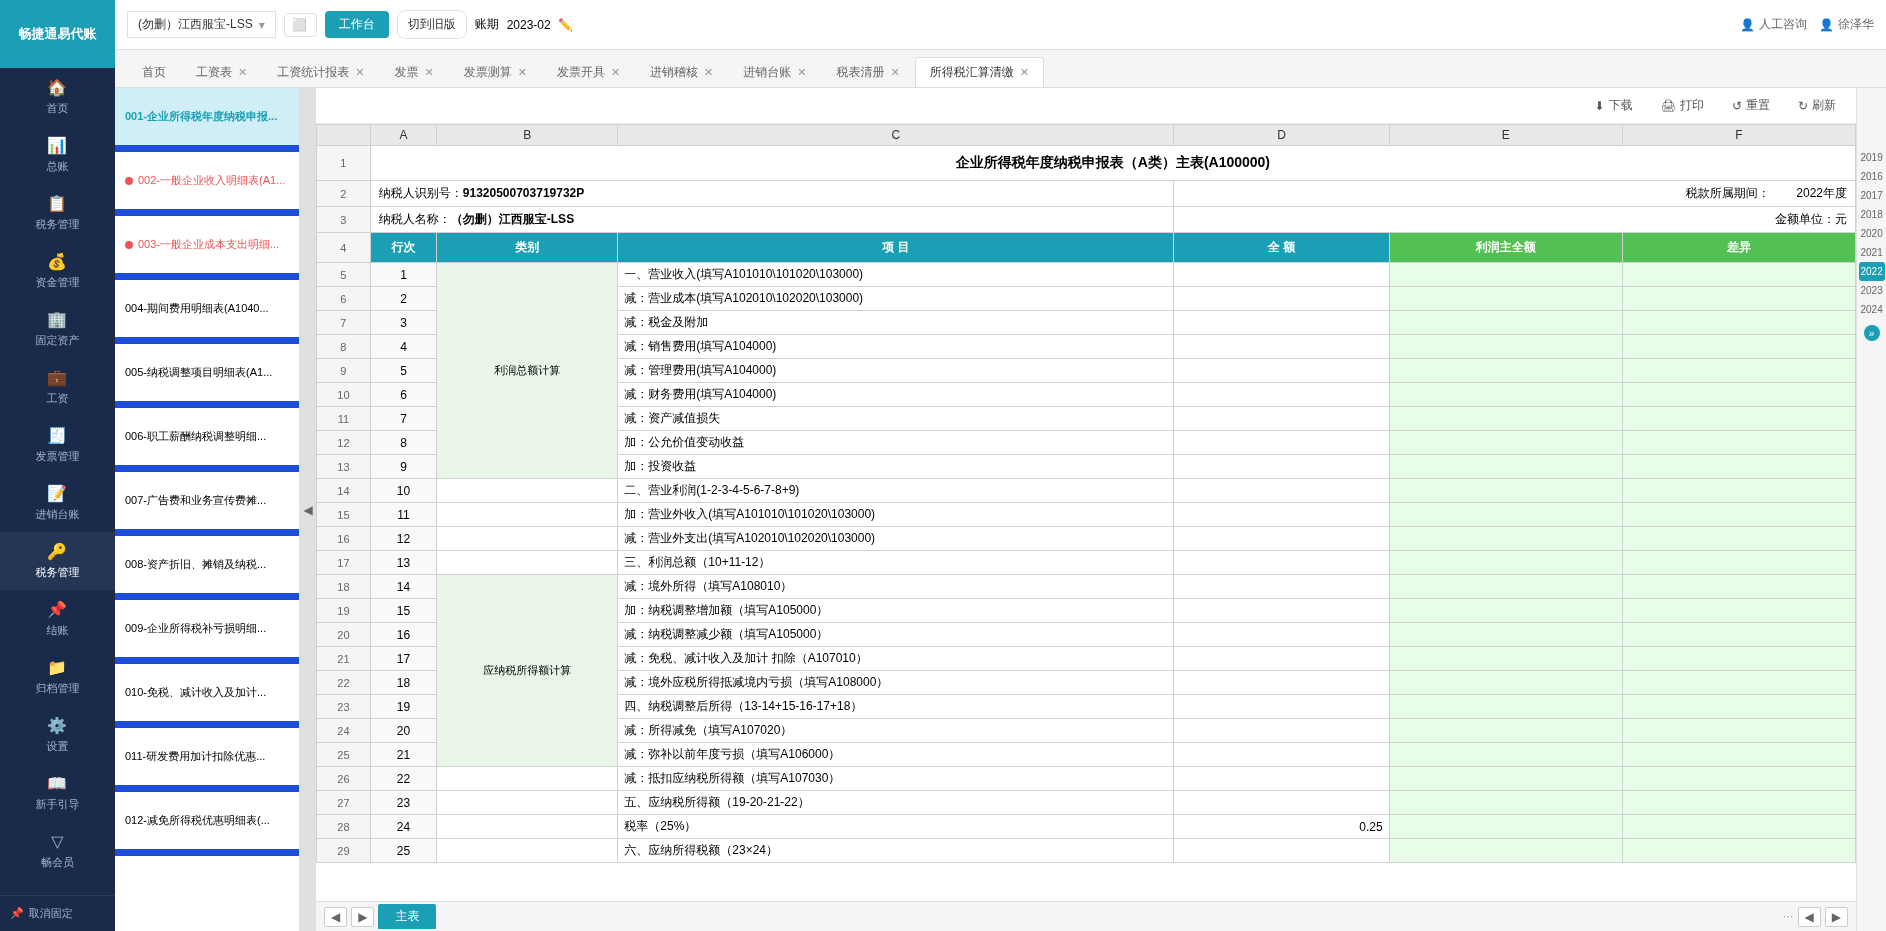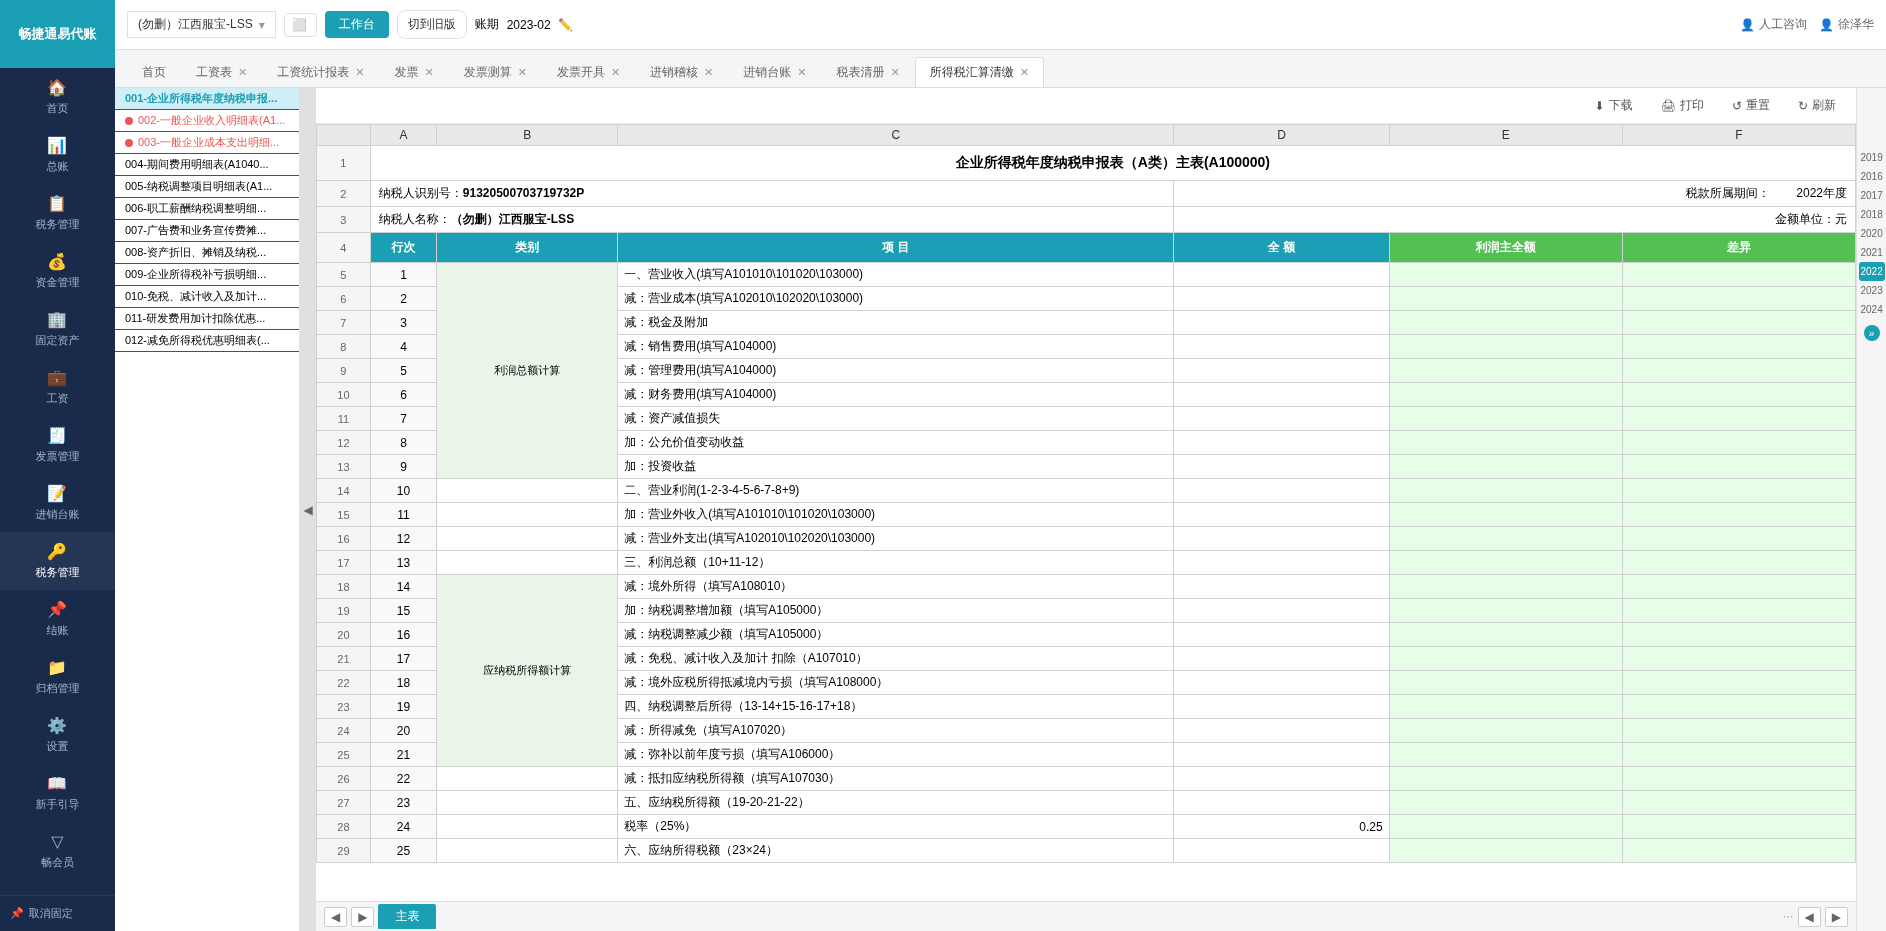--- a/index.html
+++ b/index.html
@@ -33,21 +33,21 @@
     .tab-bar { height: 38px; background: #f5f5f5; border-bottom: 1px solid #ddd; display: flex; align-items: flex-end; padding: 0 12px; overflow-x: auto; }
     .tab { padding: 6px 14px; font-size: 12px; cursor: pointer; border: 1px solid transparent; border-bottom: none; border-radius: 3px 3px 0 0; display: flex; align-items: center; gap: 6px; white-space: nowrap; background: #f5f5f5; color: #666; }
     .tab.active { background: #fff; border-color: #ddd; color: #333; font-weight: 500; }
     .tab-close { color: #999; font-size: 11px; cursor: pointer; }
 
     
     .content-area { flex: 1; display: flex; overflow: hidden; }
 
     
     .list-panel { width: 185px; background: #fff; border-right: 1px solid #e0e0e0; overflow-y: auto; flex-shrink: 0; }
-    .list-item { padding: 3px 10px; font-size: 11px; cursor: pointer; border-bottom: 1px solid #1d4ed8; display: flex; align-items: center; gap: 5px; }
+    .list-item { padding: 21px 10px; font-size: 11px; cursor: pointer; border-bottom: 7px solid #1d4ed8; display: flex; align-items: center; gap: 5px; }
     .list-item.active { background: #d0eef5; color: #1a9fb5; font-weight: bold; }
     .list-item.error { color: #e55; }
     .list-item .dot { width: 8px; height: 8px; border-radius: 50%; flex-shrink: 0; }
     .dot-red { background: #e55; }
 
     
     .form-area { flex: 1; display: flex; flex-direction: column; overflow: hidden; background: #fff; }
     
     
     .warning-bar { background: #fff; padding: 6px 12px; color: #e05; font-size: 11px; border-bottom: 1px solid #eee; line-height: 1.6; }

